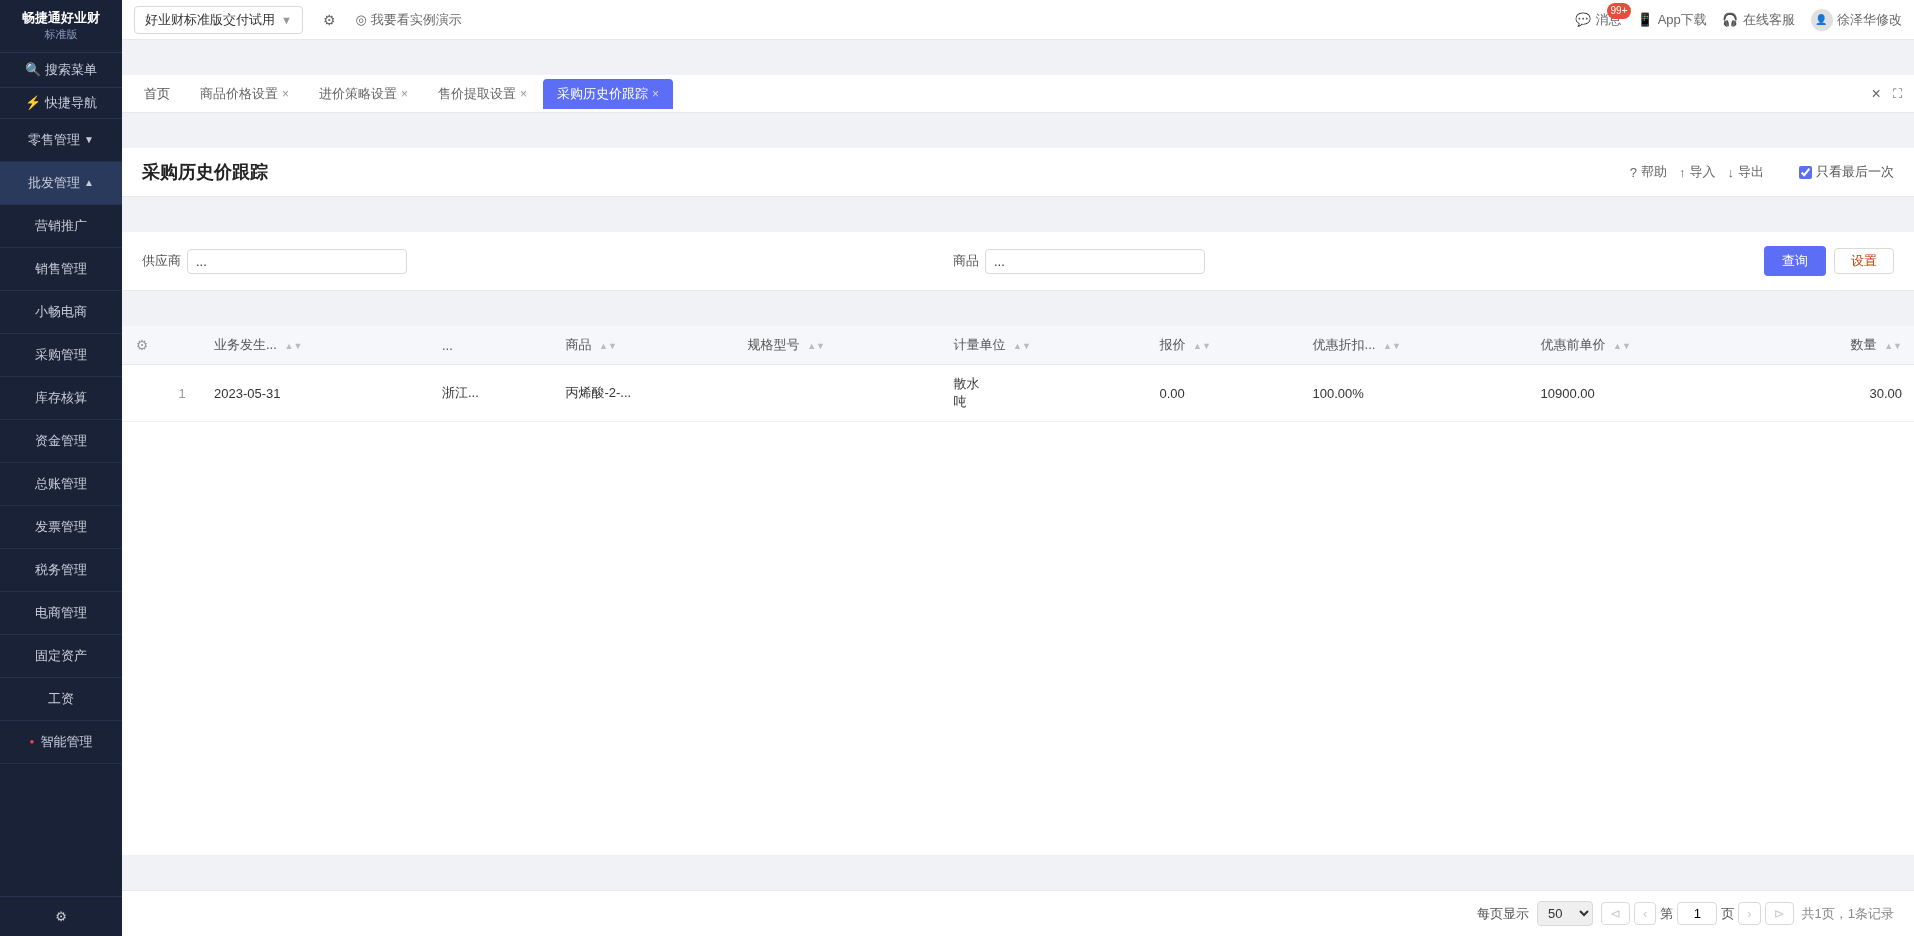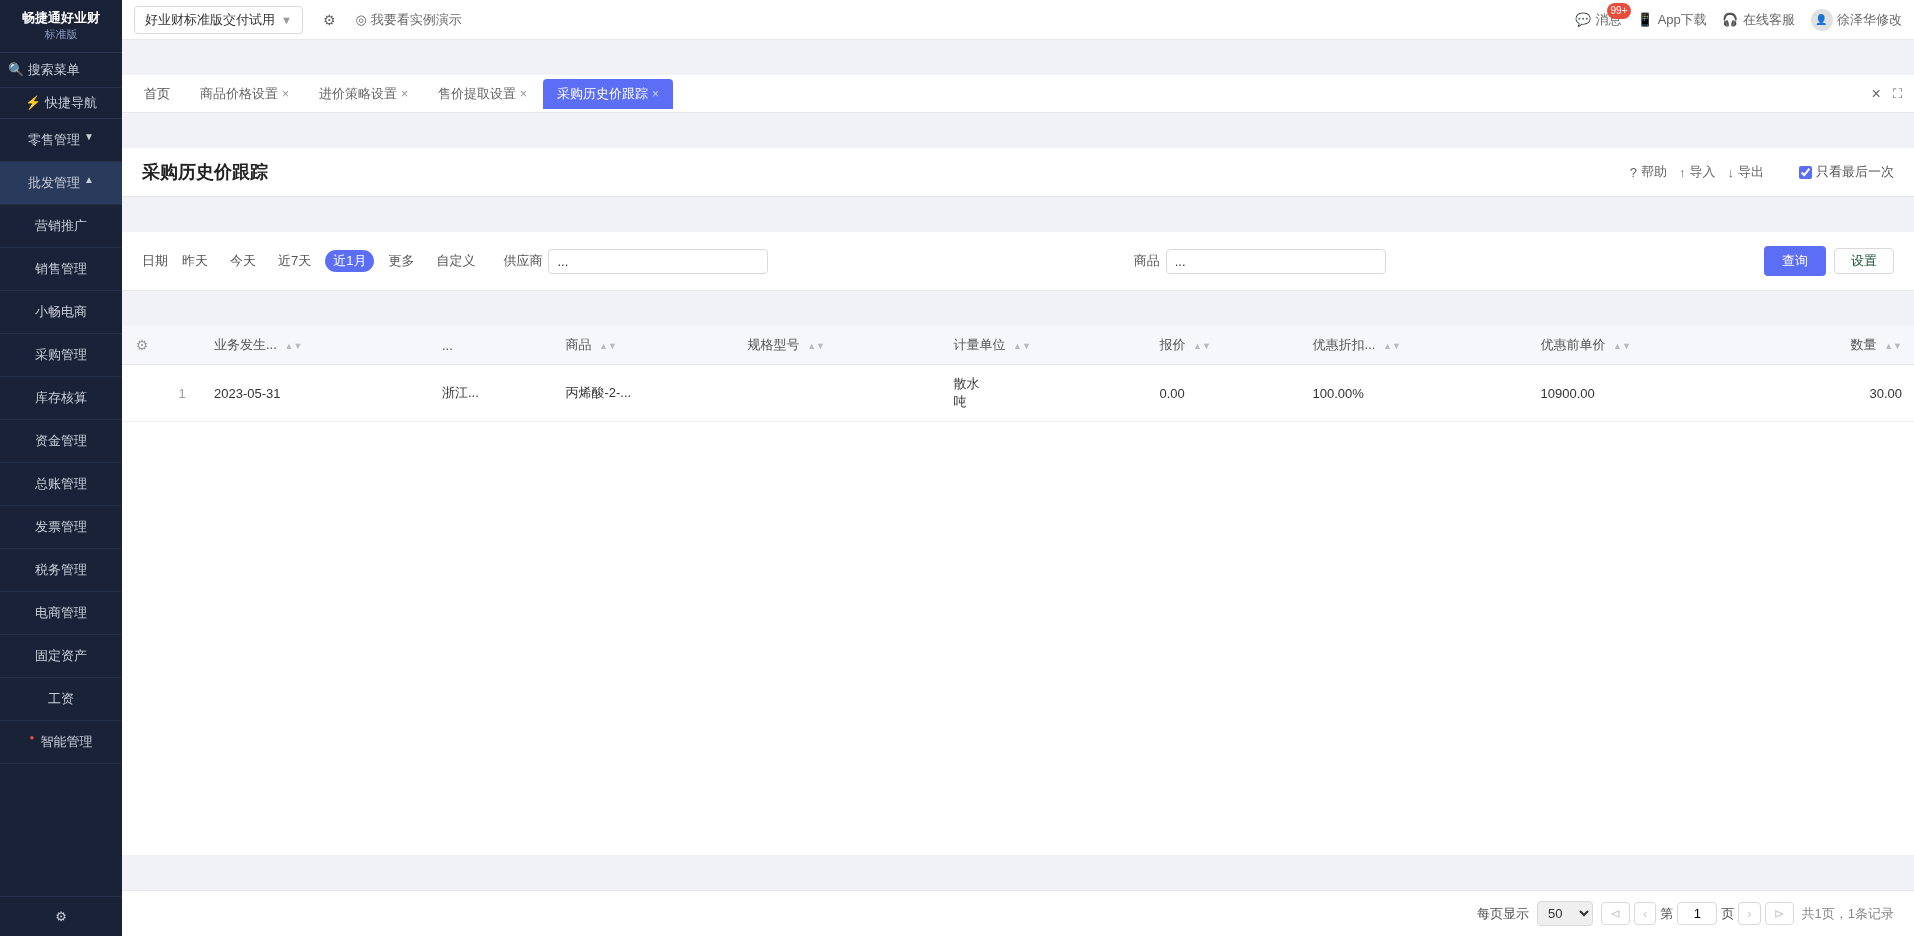--- a/index.html
+++ b/index.html
@@ -3,23 +3,23 @@
   <meta charset="utf-8">
   <style>
     * { box-sizing: border-box; margin: 0; padding: 0; }
     body { font-family: 'Microsoft YaHei', Arial, sans-serif; font-size: 13px; background: #f0f2f5; color: #333; display: flex; height: 936px; overflow: hidden; }
 
     
     .sidebar { width: 122px; background: #1a2238; color: #c8cdd8; display: flex; flex-direction: column; height: 100%; flex-shrink: 0; }
     .sidebar-logo { padding: 10px 8px; background: #1a2238; border-bottom: 1px solid #2a3450; text-align: center; cursor: pointer; }
     .sidebar-logo .logo-title { color: #fff; font-size: 13px; font-weight: bold; line-height: 1.3; }
     .sidebar-logo .logo-sub { color: #8899bb; font-size: 11px; }
-    .sidebar-search { padding: 8px; cursor: pointer; color: #c8cdd8; font-size: 13px; border-bottom: 1px solid #2a3450; }
+    .sidebar-search { padding: 8px; text-align: center; cursor: pointer; color: #c8cdd8; font-size: 13px; border-bottom: 1px solid #2a3450; }
     .sidebar-nav { padding: 6px; text-align: center; cursor: pointer; color: #c8cdd8; font-size: 13px; border-bottom: 1px solid #2a3450; }
-    .sidebar-item { padding: 12px 8px; text-align: center; cursor: pointer; color: #c8cdd8; font-size: 13px; display: flex; align-items: flex-start; justify-content: center; gap: 4px; border-bottom: 1px solid #22304a; }
+    .sidebar-item { padding: 12px 8px; text-align: center; cursor: pointer; color: #c8cdd8; font-size: 13px; display: flex; align-items: center; justify-content: center; gap: 4px; border-bottom: 1px solid #22304a; }
     .sidebar-item.has-arrow { justify-content: center; }
     .sidebar-item .arrow { font-size: 10px; }
     .sidebar-item.active-group { background: #2a3a5c; }
     .sidebar-bottom { margin-top: auto; padding: 12px 8px; text-align: center; border-top: 1px solid #2a3450; cursor: pointer; color: #c8cdd8; }
     .sidebar-dot { color: #e74c3c; font-size: 8px; margin-right: 2px; }
 
     
     .main { flex: 1; display: flex; flex-direction: column; height: 100%; overflow: hidden; background: #f0f2f5; gap: 35px; }
 
     
@@ -55,21 +55,21 @@
     .filter-row { display: flex; align-items: center; gap: 20px; flex-wrap: wrap; }
     .filter-item { display: flex; align-items: center; gap: 6px; }
     .filter-label { color: #555; font-size: 13px; white-space: nowrap; }
     .date-options { display: flex; align-items: center; gap: 6px; }
     .date-opt { padding: 2px 8px; border-radius: 12px; cursor: pointer; font-size: 13px; color: #555; }
     .date-opt.active { background: #5b6ef5; color: #fff; border-radius: 12px; }
     .date-range { font-size: 12px; color: #888; margin-top: 2px; }
     .filter-input-box { border: 1px solid #d9d9d9; border-radius: 4px; padding: 4px 8px; font-size: 13px; color: #333; min-width: 180px; background: #fff; cursor: pointer; display: flex; align-items: center; justify-content: space-between; }
     .filter-actions { display: flex; align-items: center; gap: 8px; margin-left: auto; }
     .btn-query { background: #5b6ef5; color: #fff; border: none; border-radius: 4px; padding: 6px 18px; font-size: 13px; cursor: pointer; }
-    .btn-setting { background: #fff; color: #14532d; border: 1px solid #d9d9d9; border-radius: 4px; padding: 3px 16px; font-size: 13px; cursor: pointer; }
+    .btn-setting { background: #fff; color: #c2410c; border: 1px solid #d9d9d9; border-radius: 4px; padding: 3px 16px; font-size: 13px; cursor: pointer; }
 
     
     .table-area { flex: 1; overflow: auto; background: #fff; margin: 0; }
     table { width: 100%; border-collapse: collapse; font-size: 13px; }
     thead tr { background: #f5f7fa; }
     th { padding: 10px 12px; text-align: left; font-weight: normal; color: #555; border-bottom: 1px solid #e8e8e8; white-space: nowrap; font-size: 13px; }
     th .sort-arrows { display: inline-flex; flex-direction: column; margin-left: 4px; font-size: 9px; color: #bbb; }
     td { padding: 10px 12px; border-bottom: 1px solid #f0f0f0; color: #333; }
     .col-index { width: 40px; text-align: center; color: #999; }
     .col-gear { width: 40px; text-align: center; }
@@ -234,31 +234,20 @@
       </div>
       <label class="checkbox-inline">
         <input type="checkbox" checked="" style="">
         <span>只看最后一次</span>
       </label>
     </div>
   </div>
 
   <div class="filter-area">
     <div class="filter-row">
-      <div class="filter-item">
-        <span class="filter-label">日期</span>
-        <div class="date-options">
-          <span class="date-opt">昨天</span>
-          <span class="date-opt">今天</span>
-          <span class="date-opt">近7天</span>
-          <span class="date-opt active">近1月</span>
-          <span class="date-opt">更多</span>
-          <span class="date-opt">自定义</span>
-        </div>
-      </div>
       <div class="filter-item" style="flex:1;">
         <span class="filter-label">供应商</span>
         <div class="filter-input-box" style="min-width:220px;">
           <span>...</span>
         </div>
       </div>
       <div class="filter-item" style="flex:1;">
         <span class="filter-label">商品</span>
         <div class="filter-input-box" style="min-width:220px;">
           <span>...</span>

